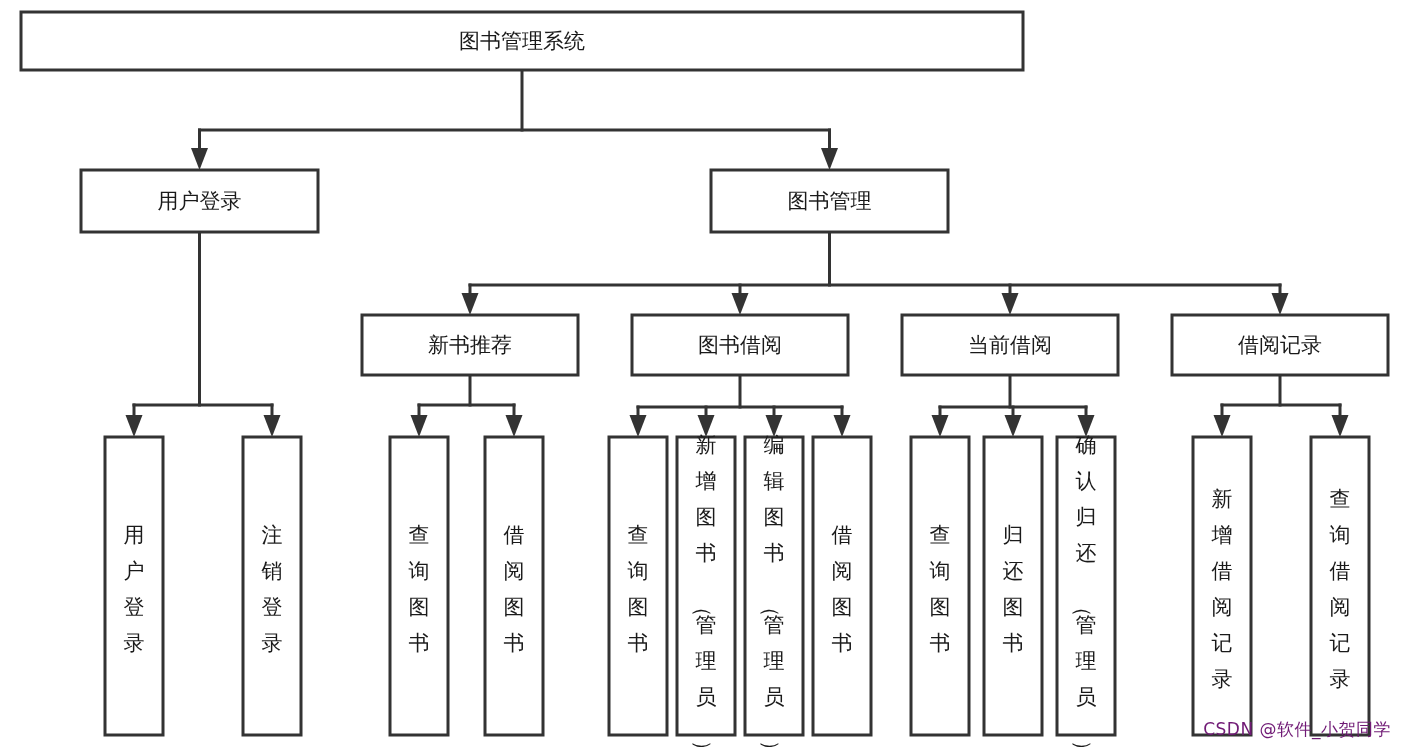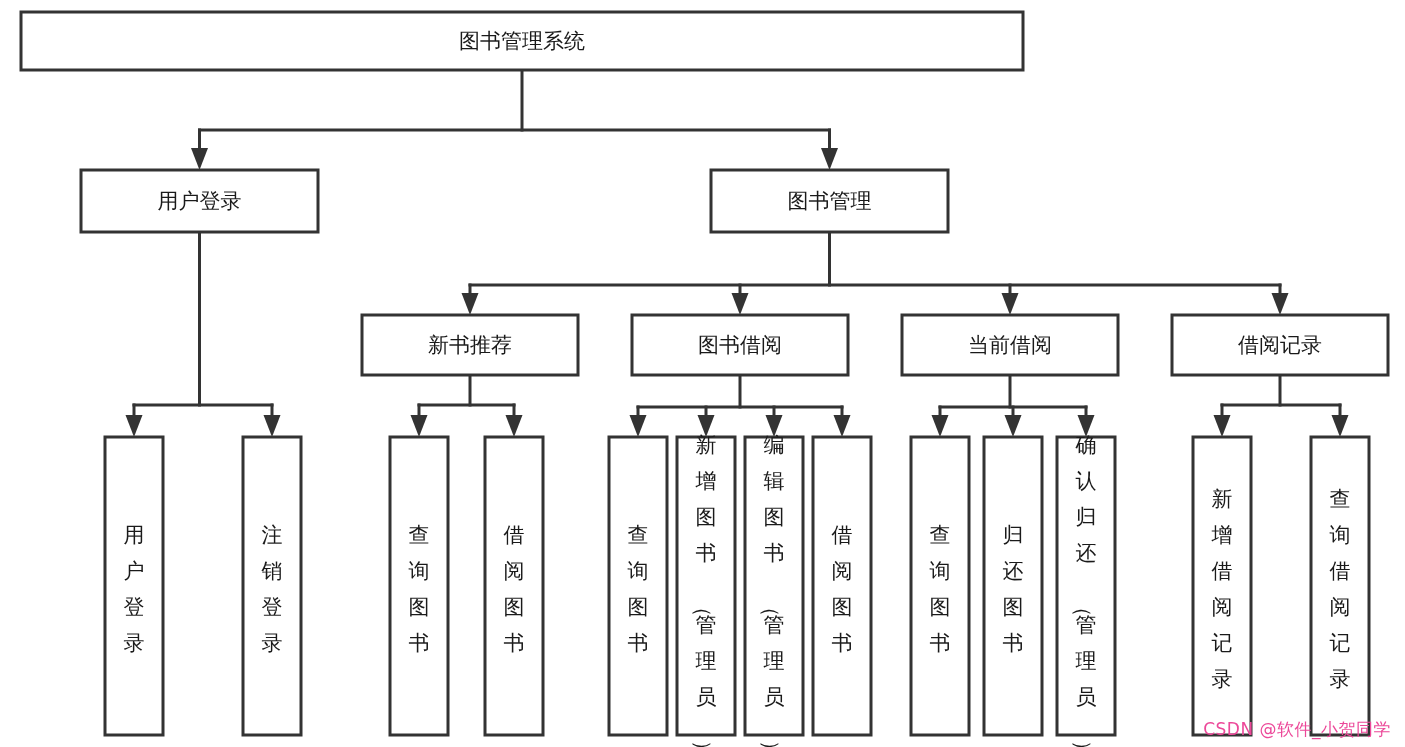--- a/index.html
+++ b/index.html
@@ -52,21 +52,21 @@
     font-size: 21px;
     fill: #1a1a1a;
     text-anchor: middle;
   }
   .watermark {
     position: absolute;
     right: 14px;
     bottom: 6px;
     font-family: "DejaVu Sans", "Liberation Sans", sans-serif;
     font-size: 17px;
-    color: #ec4899;
+    color: #701a75;
     white-space: nowrap;
     letter-spacing: 0.5px;
     margin-top: 48px;
   }
 </style>
 </head>
 <body>
 
 <div id="diagram-root">
   <svg id="flow" viewBox="0 0 1405 747" xmlns="http://www.w3.org/2000/svg">

